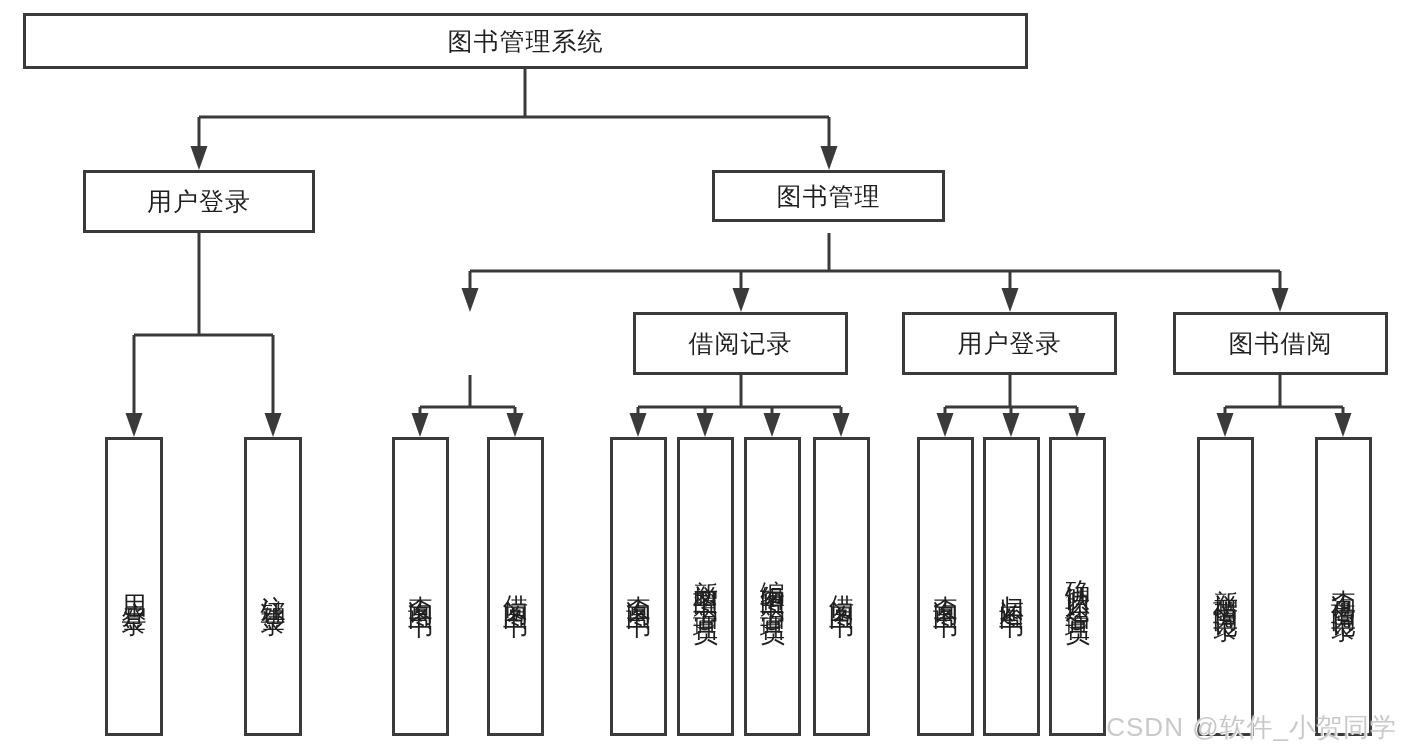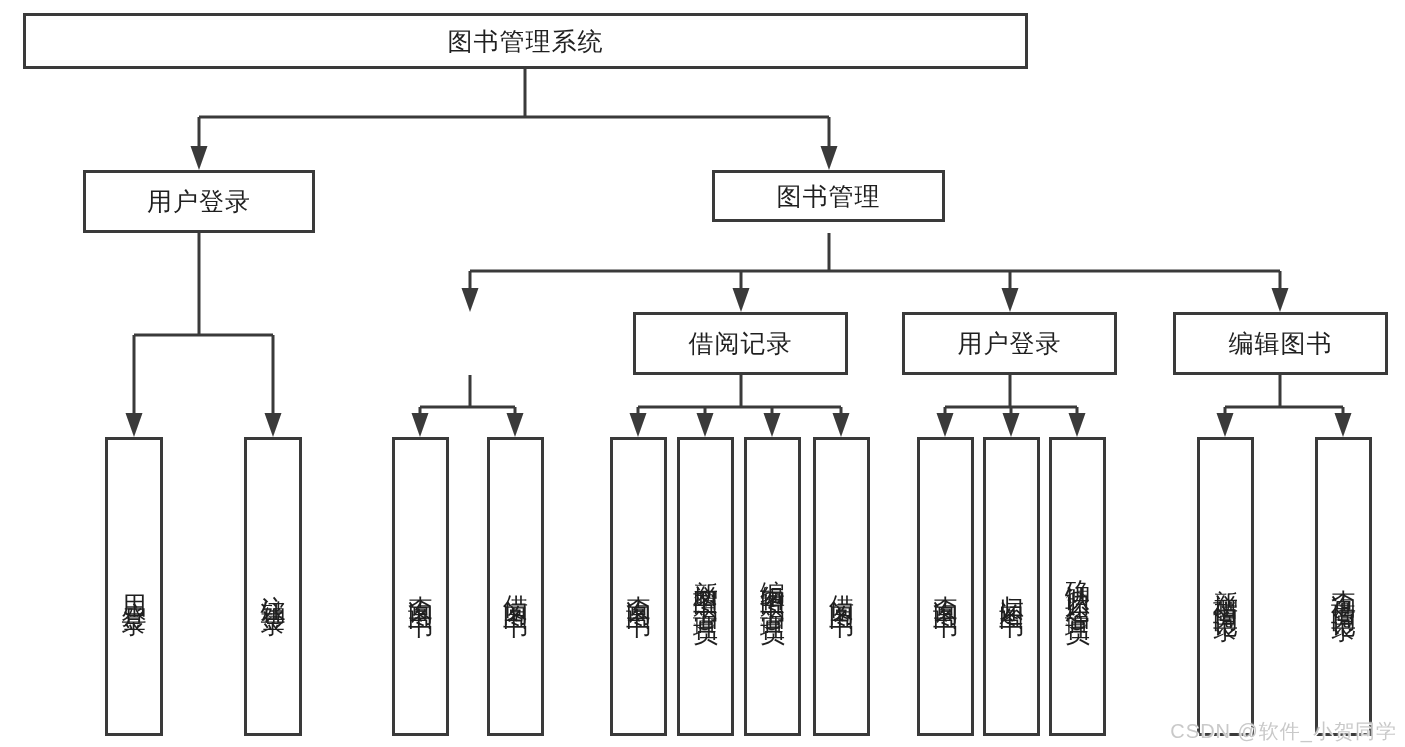--- a/index.html
+++ b/index.html
@@ -25,21 +25,21 @@
     display:flex;align-items:center;justify-content:center;
     font-size:25px;line-height:1;letter-spacing:1px;
     white-space:nowrap;
   }
   .vbox{
     writing-mode:vertical-rl;text-orientation:upright;
     letter-spacing:6px;white-space:normal;
   }
   .watermark{
     position:absolute;right:8px;bottom:2px;
-    font-size:20px;letter-spacing:1px;
+    font-size:26px;letter-spacing:1px;
     color:var(--watermark-color);
     text-shadow:0 0 2px #fff,1px 1px 0 #fff;
     z-index:5;
   }
 </style>
 </head>
 <body>
 
 <div class="canvas">
 
@@ -86,21 +86,21 @@
     </g>
   </svg>
 
   <div class="box" style="left:23px;top:13px;width:1005px;height:56px">图书管理系统</div>
 
   <div class="box" style="left:83px;top:170px;width:232px;height:63px">用户登录</div>
   <div class="box" style="left:712px;top:170px;width:233px;height:52px">图书管理</div>
 
   <div class="box" style="left:633px;top:312px;width:215px;height:63px">借阅记录</div>
   <div class="box" style="left:902px;top:312px;width:215px;height:63px">用户登录</div>
-  <div class="box" style="left:1173px;top:312px;width:215px;height:63px">编辑图书</div>
+  <div class="box" style="left:1173px;top:312px;width:215px;height:63px">图书借阅</div>
 
   <div class="box vbox" style="left:105px;top:437px;width:58px;height:299px">用户登录</div>
   <div class="box vbox" style="left:244px;top:437px;width:58px;height:299px">注销登录</div>
 
   <div class="box vbox" style="left:392px;top:437px;width:57px;height:299px">查询图书</div>
   <div class="box vbox" style="left:487px;top:437px;width:57px;height:299px">借阅图书</div>
 
   <div class="box vbox" style="left:610px;top:437px;width:57px;height:299px">查询图书</div>
   <div class="box vbox" style="left:677px;top:437px;width:57px;height:299px">新增图书（管理员）</div>
   <div class="box vbox" style="left:744px;top:437px;width:57px;height:299px">编辑图书（管理员）</div>

